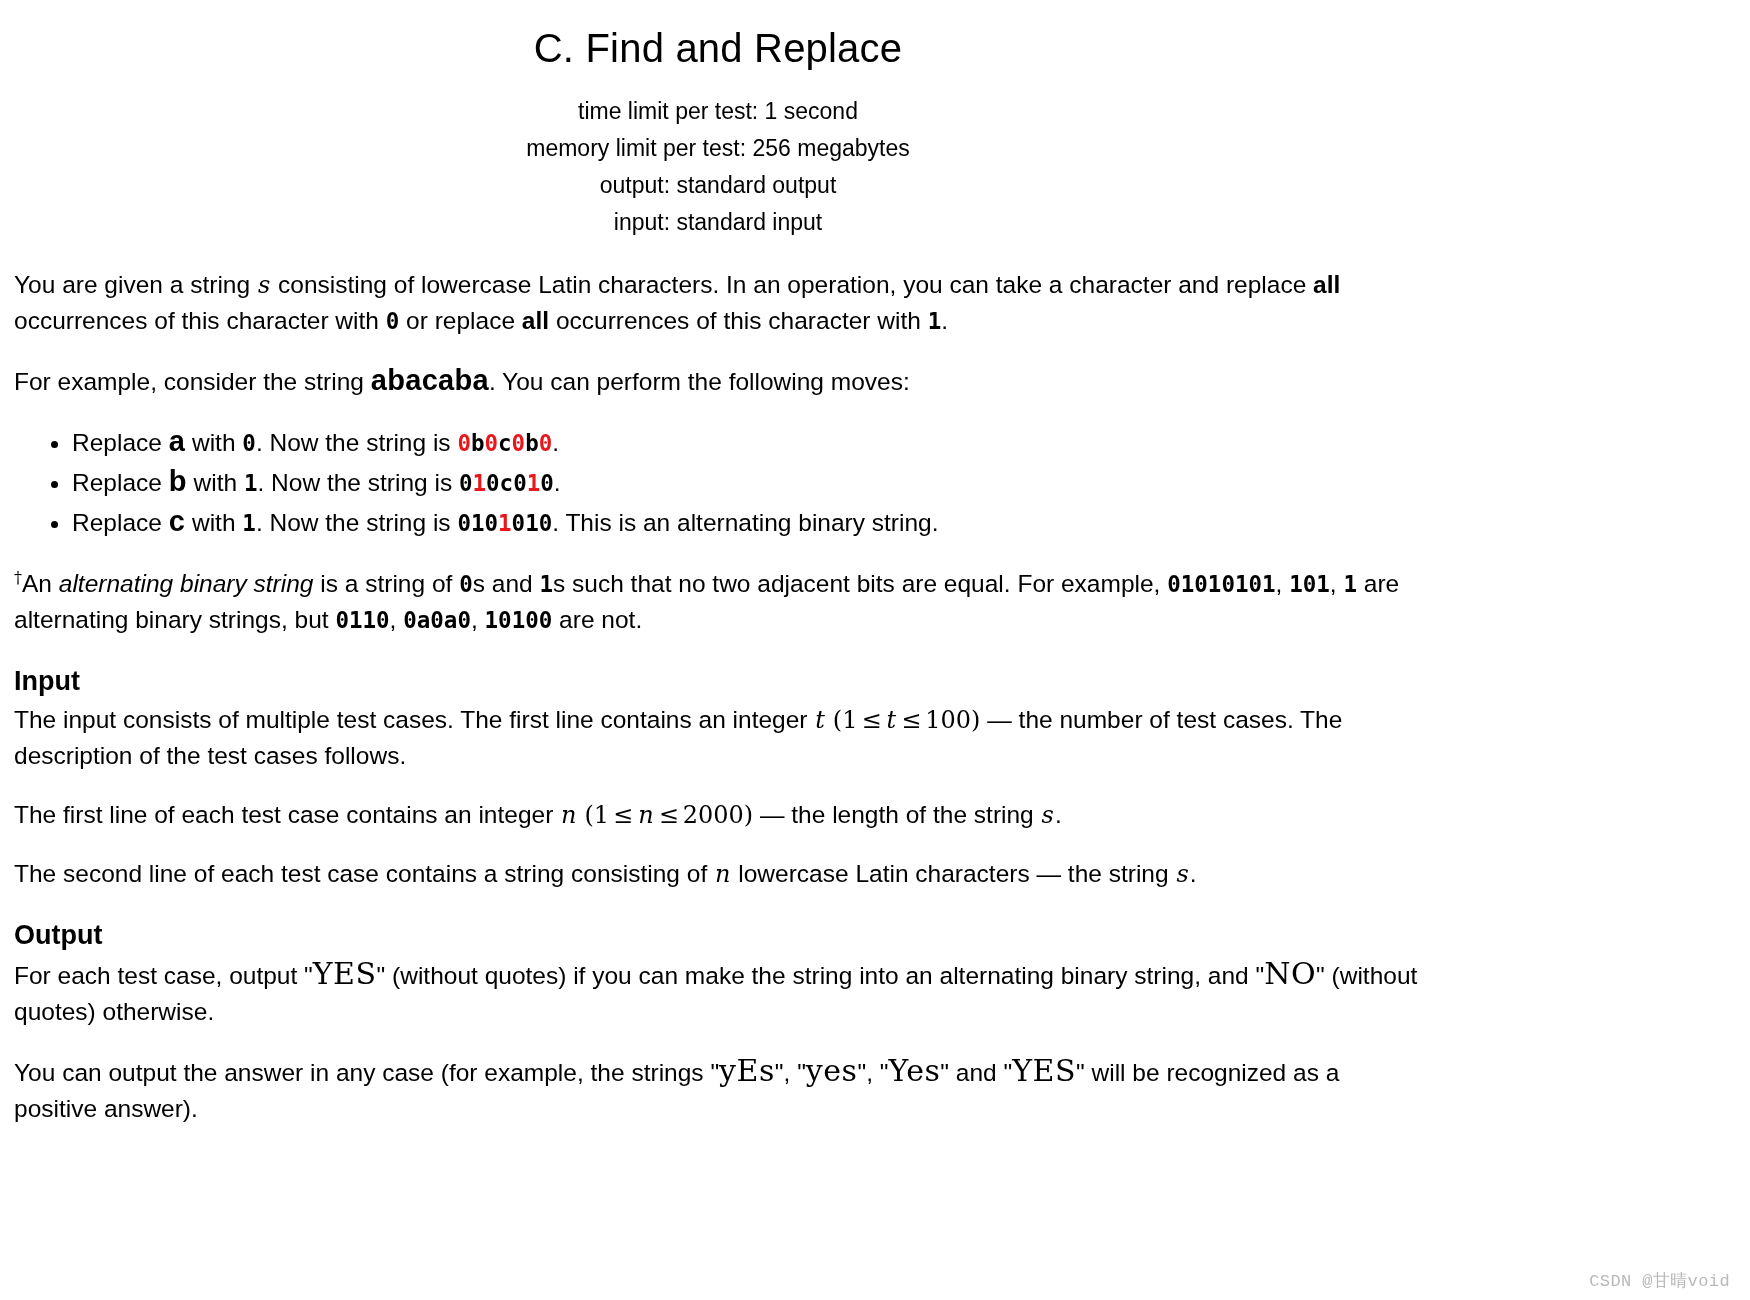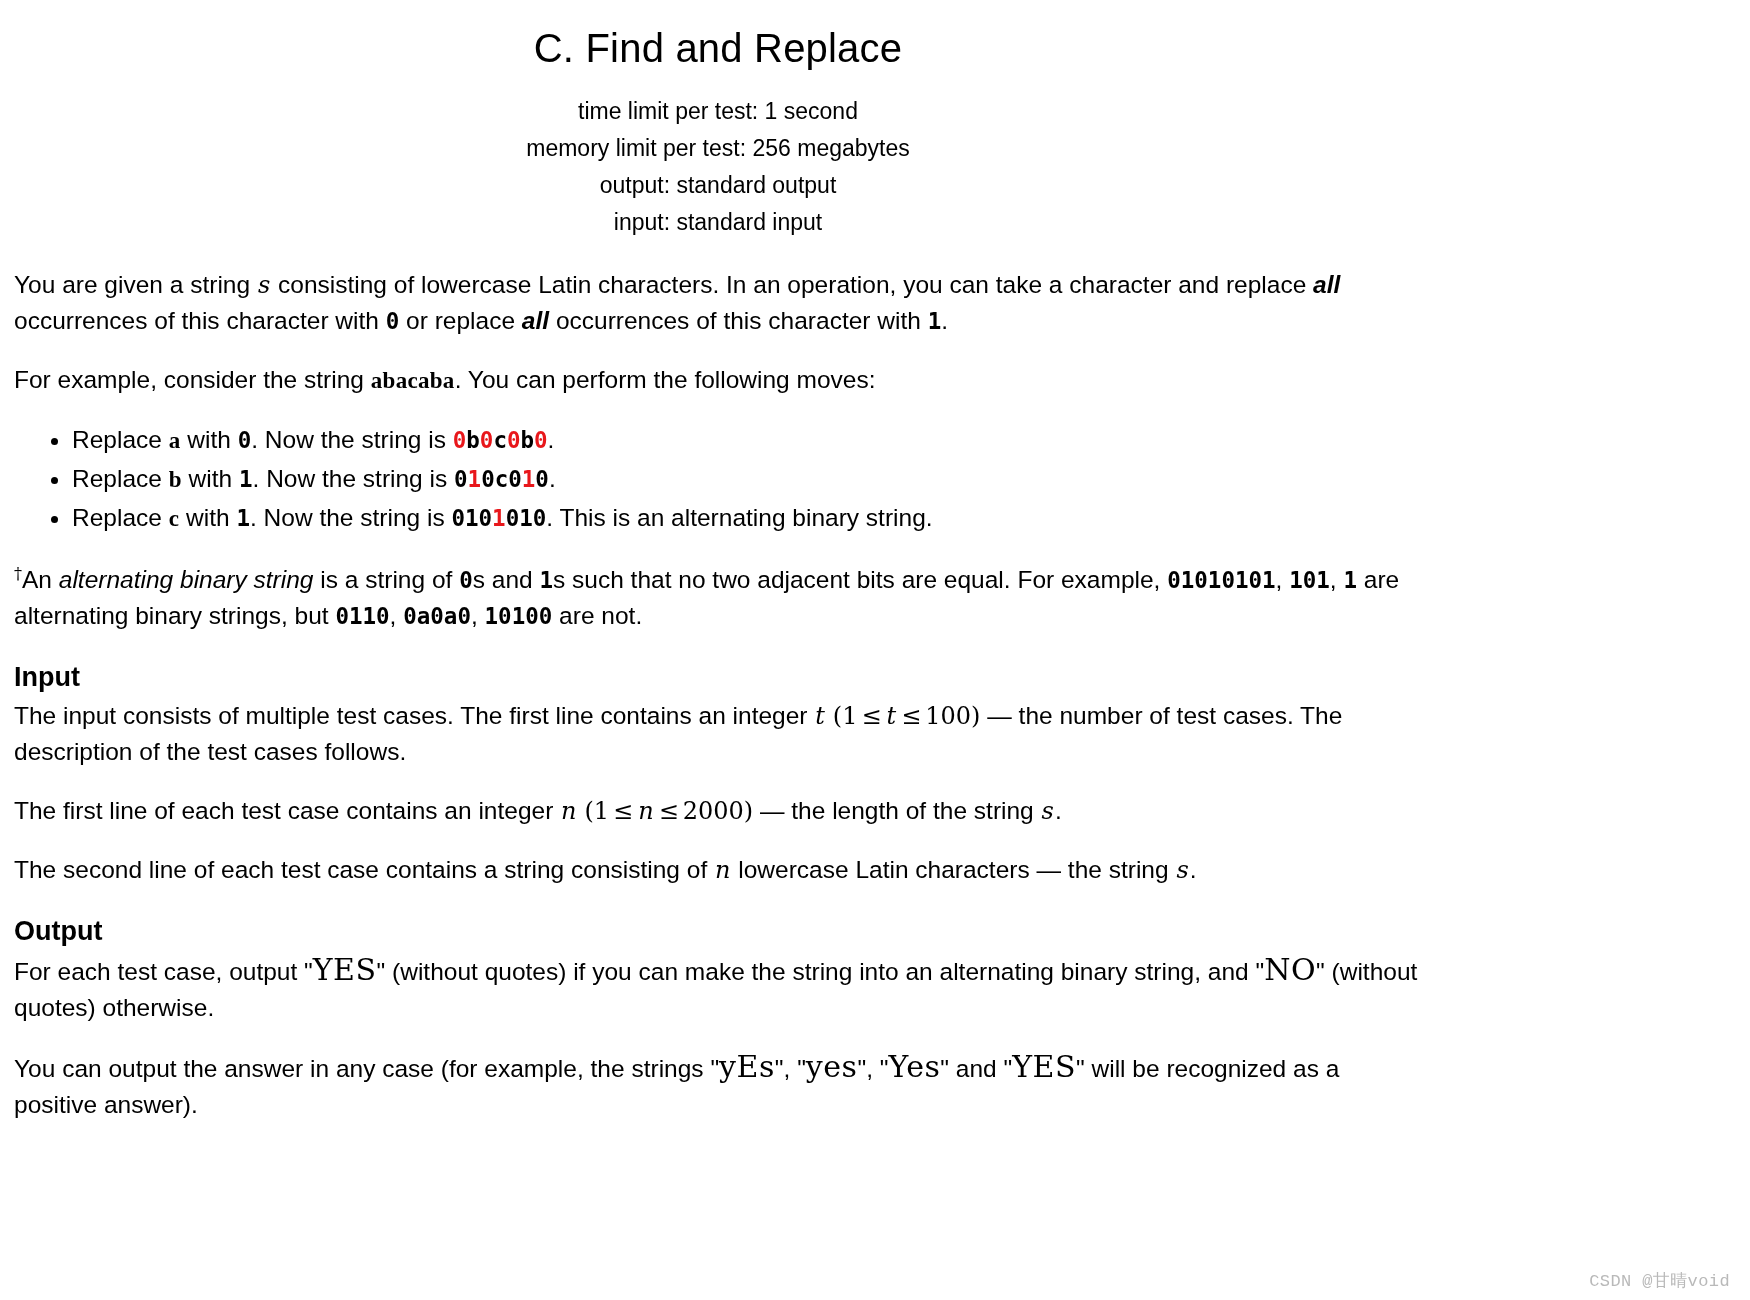--- a/index.html
+++ b/index.html
@@ -54,25 +54,25 @@
   .mrel {
     font-family: "DejaVu Serif", "Liberation Serif", serif;
     font-size: 24px;
     padding: 0 4px;
   }
   .mathgroup {
     white-space: nowrap;
     font-family: "DejaVu Serif", "Liberation Serif", serif;
     font-size: 24px;
   }
-  b.b { font-weight: 700; font-style: italic; }
+  b.b { font-weight: 700; }
   .tt {
-    font-family: Liberation Serif, serif;
+    font-family: Liberation Sans, sans-serif;
     font-weight: 700;
-    font-size: 23px;
+    font-size: 29px;
     letter-spacing: 0.3px;
   }
   .mono {
     font-family: "DejaVu Sans Mono", "Liberation Mono", monospace;
     font-weight: 700;
     font-size: 22.5px;
     letter-spacing: 0px;
   }
   .texttt {
     font-family: "DejaVu Serif", "Liberation Serif", serif;

